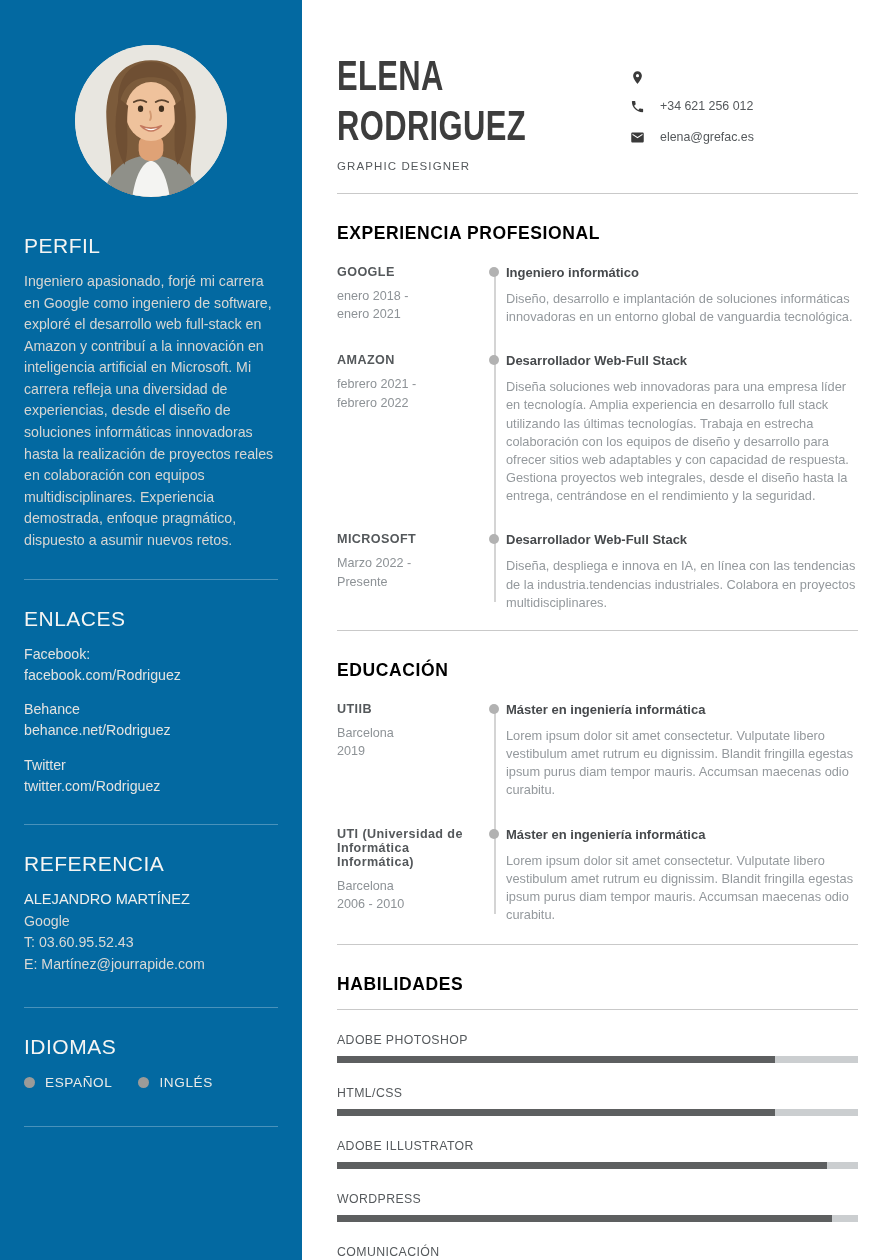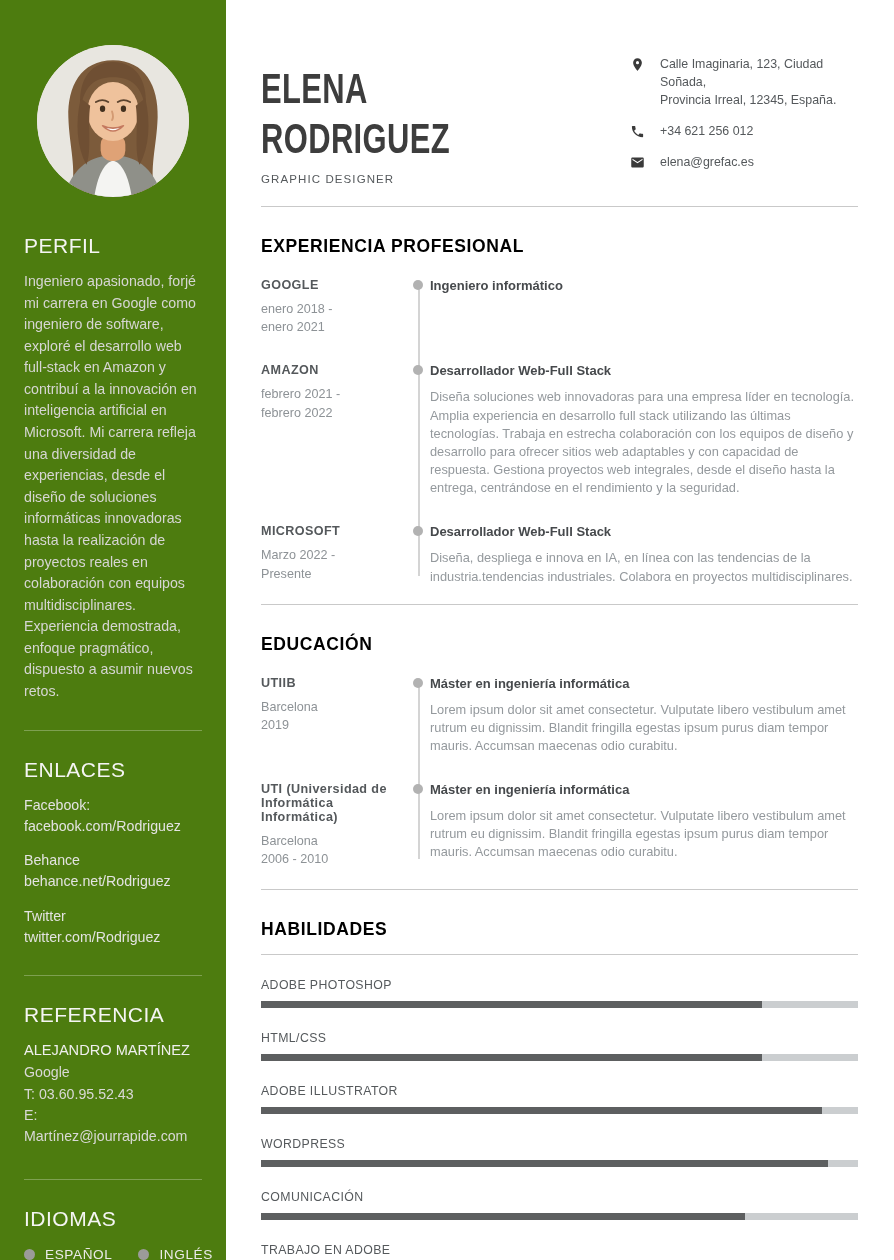--- a/index.html
+++ b/index.html
@@ -1,38 +1,38 @@
 <!DOCTYPE html>
 <html><head>
 <meta charset="utf-8">
 <style>
   html,body{margin:0;padding:0;background:#fff;}
   .page{width:894px;height:1260px;display:flex;background:#ffffff;overflow:hidden;
         font-family:"Liberation Sans", sans-serif;}
   
-  .sidebar{width:226px;flex-shrink:0;background:#4d7c0f;color:#e6e6e4;
+  .sidebar{width:302px;flex-shrink:0;background:#0369a1;color:#e6e6e4;
            padding:45px 24px 0 24px;box-sizing:border-box;}
   .avatar{width:152px;height:152px;border-radius:50%;overflow:hidden;margin:0 auto;
           background:#e8e6e0;display:block;}
   .side-h{font-size:21px;font-weight:400;color:#f5f5f3;letter-spacing:.5px;margin:0 0 13px 0;}
   .perfil-h{margin-top:37px;}
   .side-p{font-size:14.2px;line-height:1.52;color:#d6d6d3;margin:0;}
   .side-div{border:none;border-top:1px solid rgba(255,255,255,.28);margin:27px 0;}
   .link-group{margin-bottom:13px;}
   .link-label{font-size:14.2px;line-height:1.5;color:#e3e3e1;}
   .link-url{font-size:14.2px;line-height:1.5;color:#e3e3e1;}
   .ref-name{font-size:14.6px;line-height:1.5;color:#efefed;}
   .ref-line{font-size:14.2px;line-height:1.5;color:#d9d9d6;}
   .lang-row{display:flex;gap:26px;align-items:flex-start;margin-top:16px;}
   .lang-item{display:flex;align-items:center;gap:10px;}
   .dot{width:11px;height:11px;border-radius:50%;background:#9b9b99;flex-shrink:0;}
   .lang-label{font-size:13.6px;letter-spacing:.6px;color:#eaeae8;}
   
   .main{flex:1;padding:50px 36px 0 35px;box-sizing:border-box;}
-  .header-row{display:flex;justify-content:space-between;align-items:flex-end;}
+  .header-row{display:flex;justify-content:space-between;align-items:center;}
   .nm{display:block;font-size:43px;font-weight:700;color:#3d3d3d;line-height:50px;
       letter-spacing:.5px;transform:scaleX(.72);transform-origin:left center;white-space:nowrap;}
   .job-title{margin-top:10px;font-size:11.5px;letter-spacing:1.1px;color:#55595c;}
   .contact{width:228px;margin-top:6px;}
   .contact-row{display:flex;gap:15px;margin-bottom:13px;align-items:flex-start;}
   .cicon{width:15px;height:15px;flex-shrink:0;margin-top:1px;}
   .cicon svg{display:block;width:15px;height:15px;fill:#3a3a3a;}
   .ctext{font-size:12.4px;line-height:1.45;color:#54585b;}
   .main-hr{border:none;border-top:1px solid #c9c9c9;margin:0;}
   .hdr-hr{margin-top:21px;}
@@ -136,24 +136,20 @@
         <span class="nm">RODRIGUEZ</span>
         <div class="job-title">GRAPHIC DESIGNER</div>
       </div>
       <div class="contact">
         <div class="contact-row">
           <span class="cicon">
             <svg viewBox="0 0 24 24">
                 <path d="M12 2C8.1 2 5 5.1 5 9c0 5.2 7 13 7 13s7-7.8 7-13c0-3.9-3.1-7-7-7zm0 9.5A2.5 2.5 0 1 1 12 6.5a2.5 2.5 0 0 1 0 5z"></path>
               </svg>
           </span>
-          <span class="ctext">
-            <span>Calle Imaginaria, 123, Ciudad Soñada,</span><br>
-            <span>Provincia Irreal, 12345, España.</span>
-          </span>
         </div>
         <div class="contact-row">
           <span class="cicon">
             <svg viewBox="0 0 24 24">
                 <path d="M6.6 10.8c1.4 2.8 3.8 5.1 6.6 6.6l2.2-2.2c.3-.3.7-.4 1-.2 1.1.4 2.4.6 3.6.6.6 0 1 .4 1 1V20c0 .6-.4 1-1 1C10.6 21 3 13.4 3 4c0-.6.4-1 1-1h3.5c.6 0 1 .4 1 1 0 1.2.2 2.4.6 3.6.1.3 0 .7-.2 1l-2.3 2.2z"></path>
               </svg>
           </span>
           <span class="ctext">+34 621 256 012</span>
         </div>
         <div class="contact-row">
@@ -173,20 +169,21 @@
     <div class="entries">
 
       <div class="entry">
         <div class="e-left">
           <div class="e-company">GOOGLE</div>
           <div class="e-period">enero 2018 - enero 2021</div>
         </div>
         <div class="e-right">
           <span class="tdot"></span>
           <div class="e-title">Ingeniero informático</div>
+          <div class="e-desc">Diseño, desarrollo e implantación de soluciones informáticas innovadoras en un entorno global de vanguardia tecnológica.</div>
         </div>
       </div>
 
       <div class="entry">
         <div class="e-left">
           <div class="e-company">AMAZON</div>
           <div class="e-period">febrero 2021 - febrero 2022</div>
         </div>
         <div class="e-right">
           <span class="tdot"></span>

